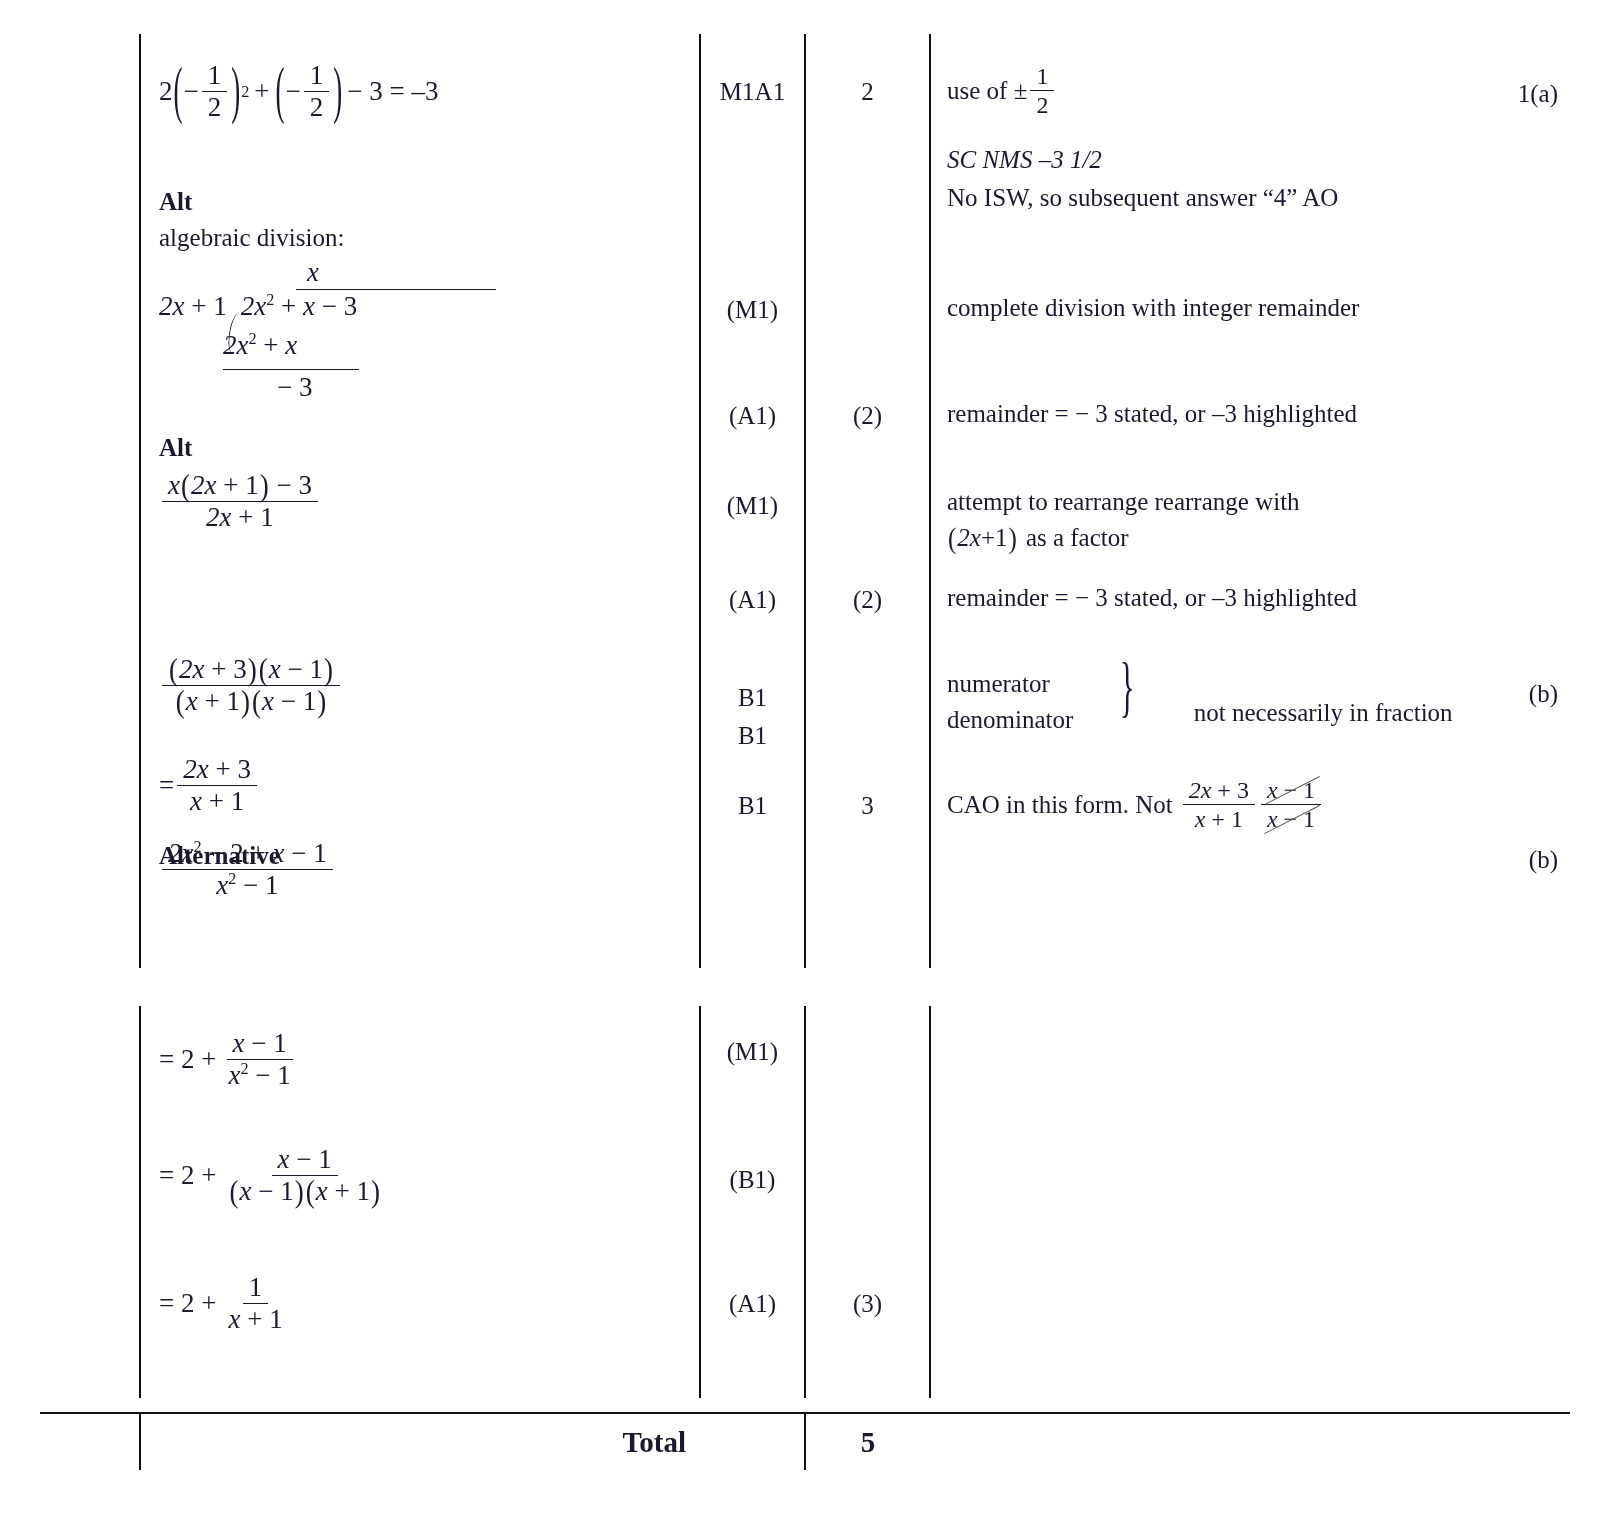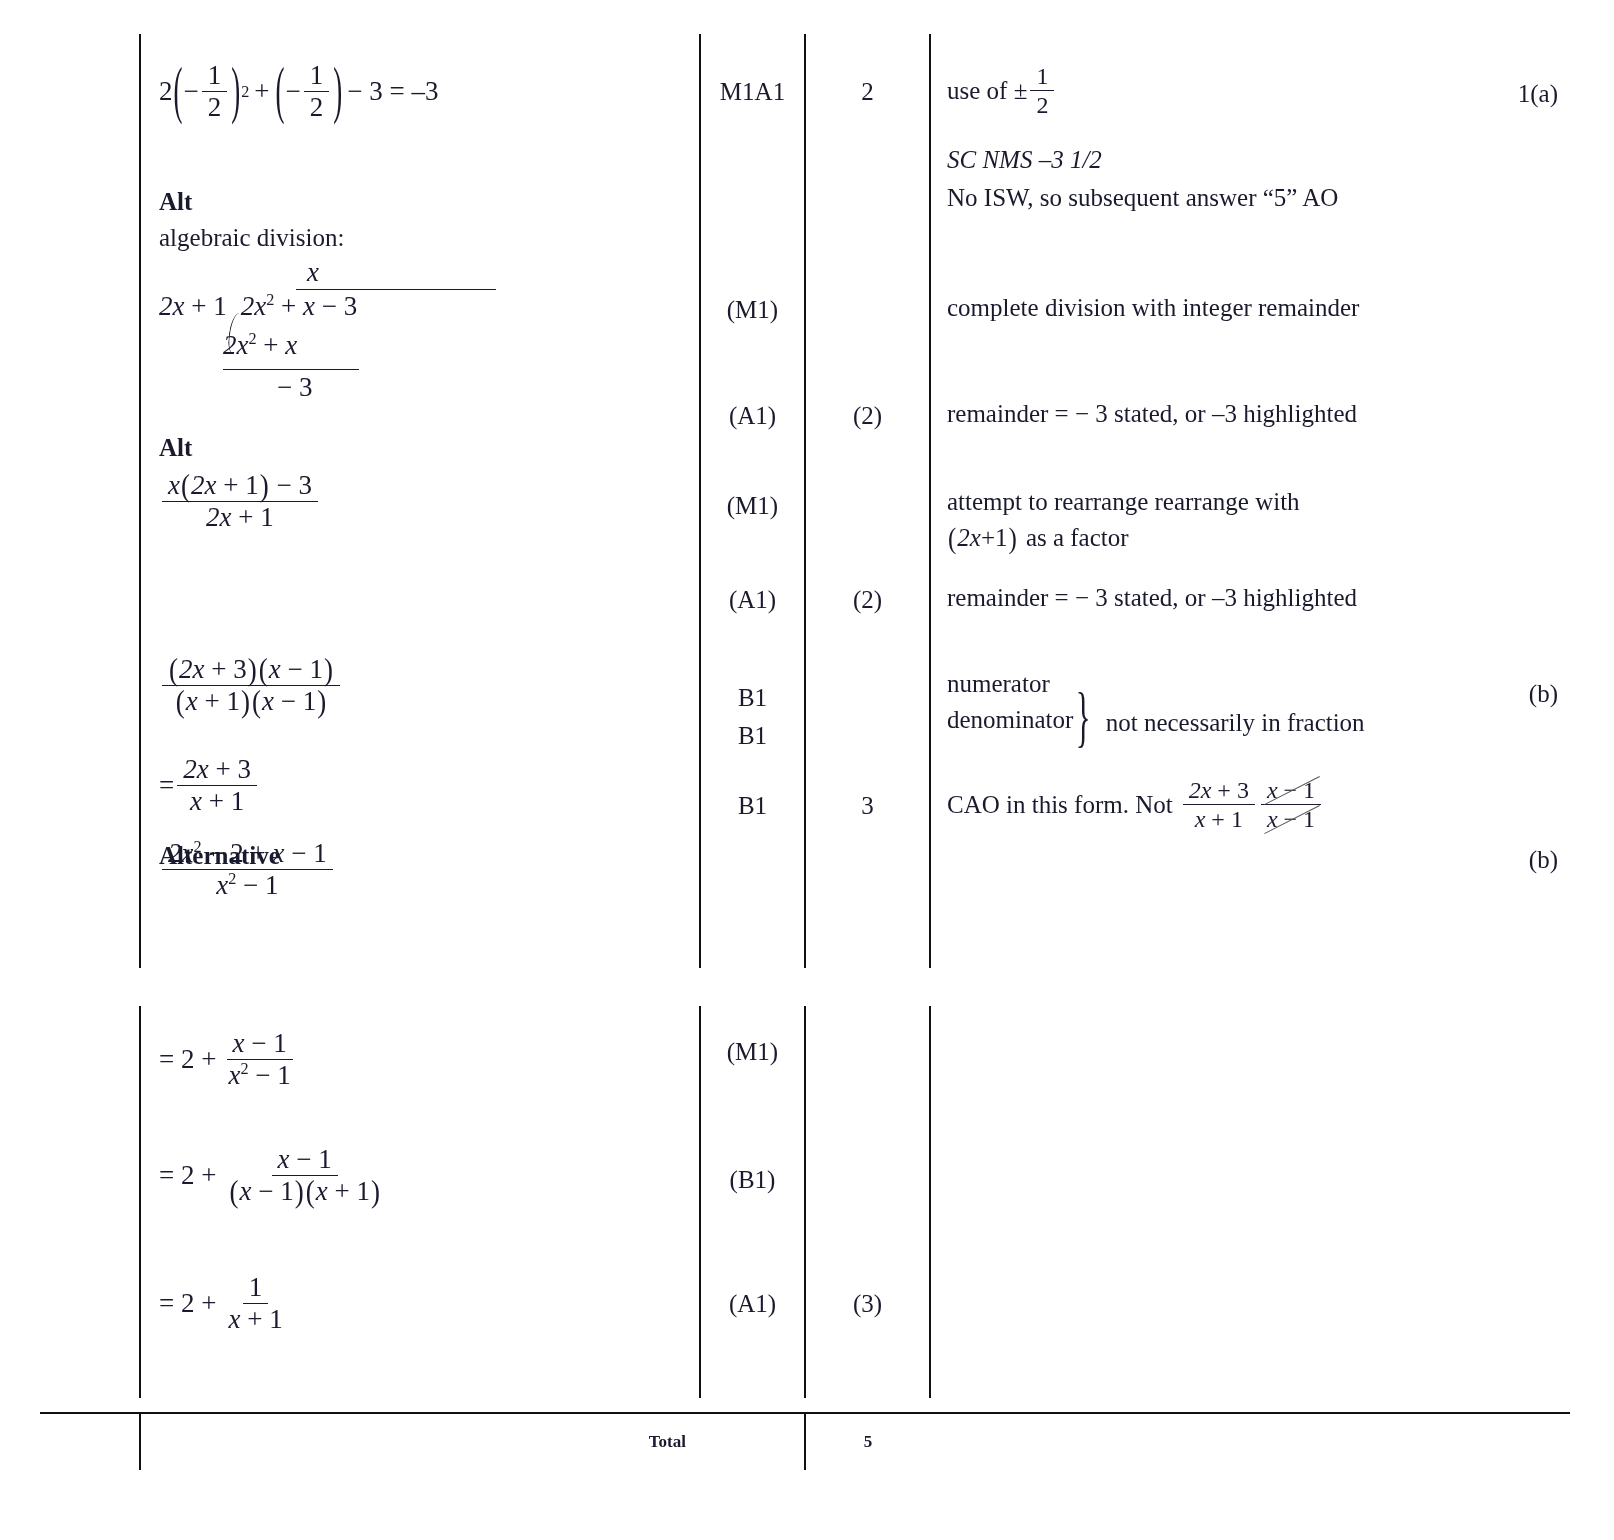--- a/index.html
+++ b/index.html
@@ -193,22 +193,23 @@
   }
   .ld-rem {
     margin-left: 118px;
     margin-top: 4px;
     white-space: nowrap;
   }
 
   
   .brace-group {
     display: inline-flex;
-    align-items: flex-end;
-    white-space: nowrap;
+    align-items: flex-start;
+    white-space: nowrap;
+    gap: 44px;
   }
   .brace-labels {
     display: inline-flex;
     flex-direction: column;
     font-size: 25px;
     line-height: 1.45;
   }
   .brace-glyph {
     font-size: 34px;
     transform: scaleY(2.0) scaleX(0.9);
@@ -230,21 +231,21 @@
     border-top: 1.7px solid #555;
     transform: rotate(-27deg);
     transform-origin: center;
   }
 
   
   #block-total .ms-table td {
     border-top: 2.4px solid #111;
     height: 56px;
     vertical-align: middle;
-    font-size: 17px;
+    font-size: 29px;
   }
   td.total-label {
     text-align: right;
     padding-right: 14px;
     font-weight: bold;
   }
   td.total-value {
     text-align: center;
     font-weight: bold;
   }
@@ -387,21 +388,21 @@
             <span class="math" style="font-size:25px;">
               <span>use of ±</span>
               <span class="frac small" style="margin-left:3px;">
                 <span class="num">1</span>
                 <span class="den">2</span>
               </span>
             </span>
           </div>
 
           <div class="at txt" style="top:110px; left:16px;font-style:italic;">SC NMS –3    1/2</div>
-          <div class="at txt" style="top:148px; left:16px;">No ISW, so subsequent answer “5” AO</div>
+          <div class="at txt" style="top:148px; left:16px;">No ISW, so subsequent answer “4” AO</div>
 
           <div class="at txt" style="top:258px; left:16px;">complete division with integer remainder</div>
           <div class="at txt" style="top:364px; left:16px;">remainder = − 3 stated, or –3 highlighted</div>
 
           <div class="at txt" style="top:452px; left:16px;">attempt to rearrange rearrange with</div>
           <div class="at" style="top:488px; left:16px;">
             <span class="math" style="font-size:25px;">
               <span class="paren sm"><span class="pl">(</span><span class="it">2x</span>+1<span class="pr">)</span></span>
               <span style="padding-left:8px;">as a factor</span>
             </span>

